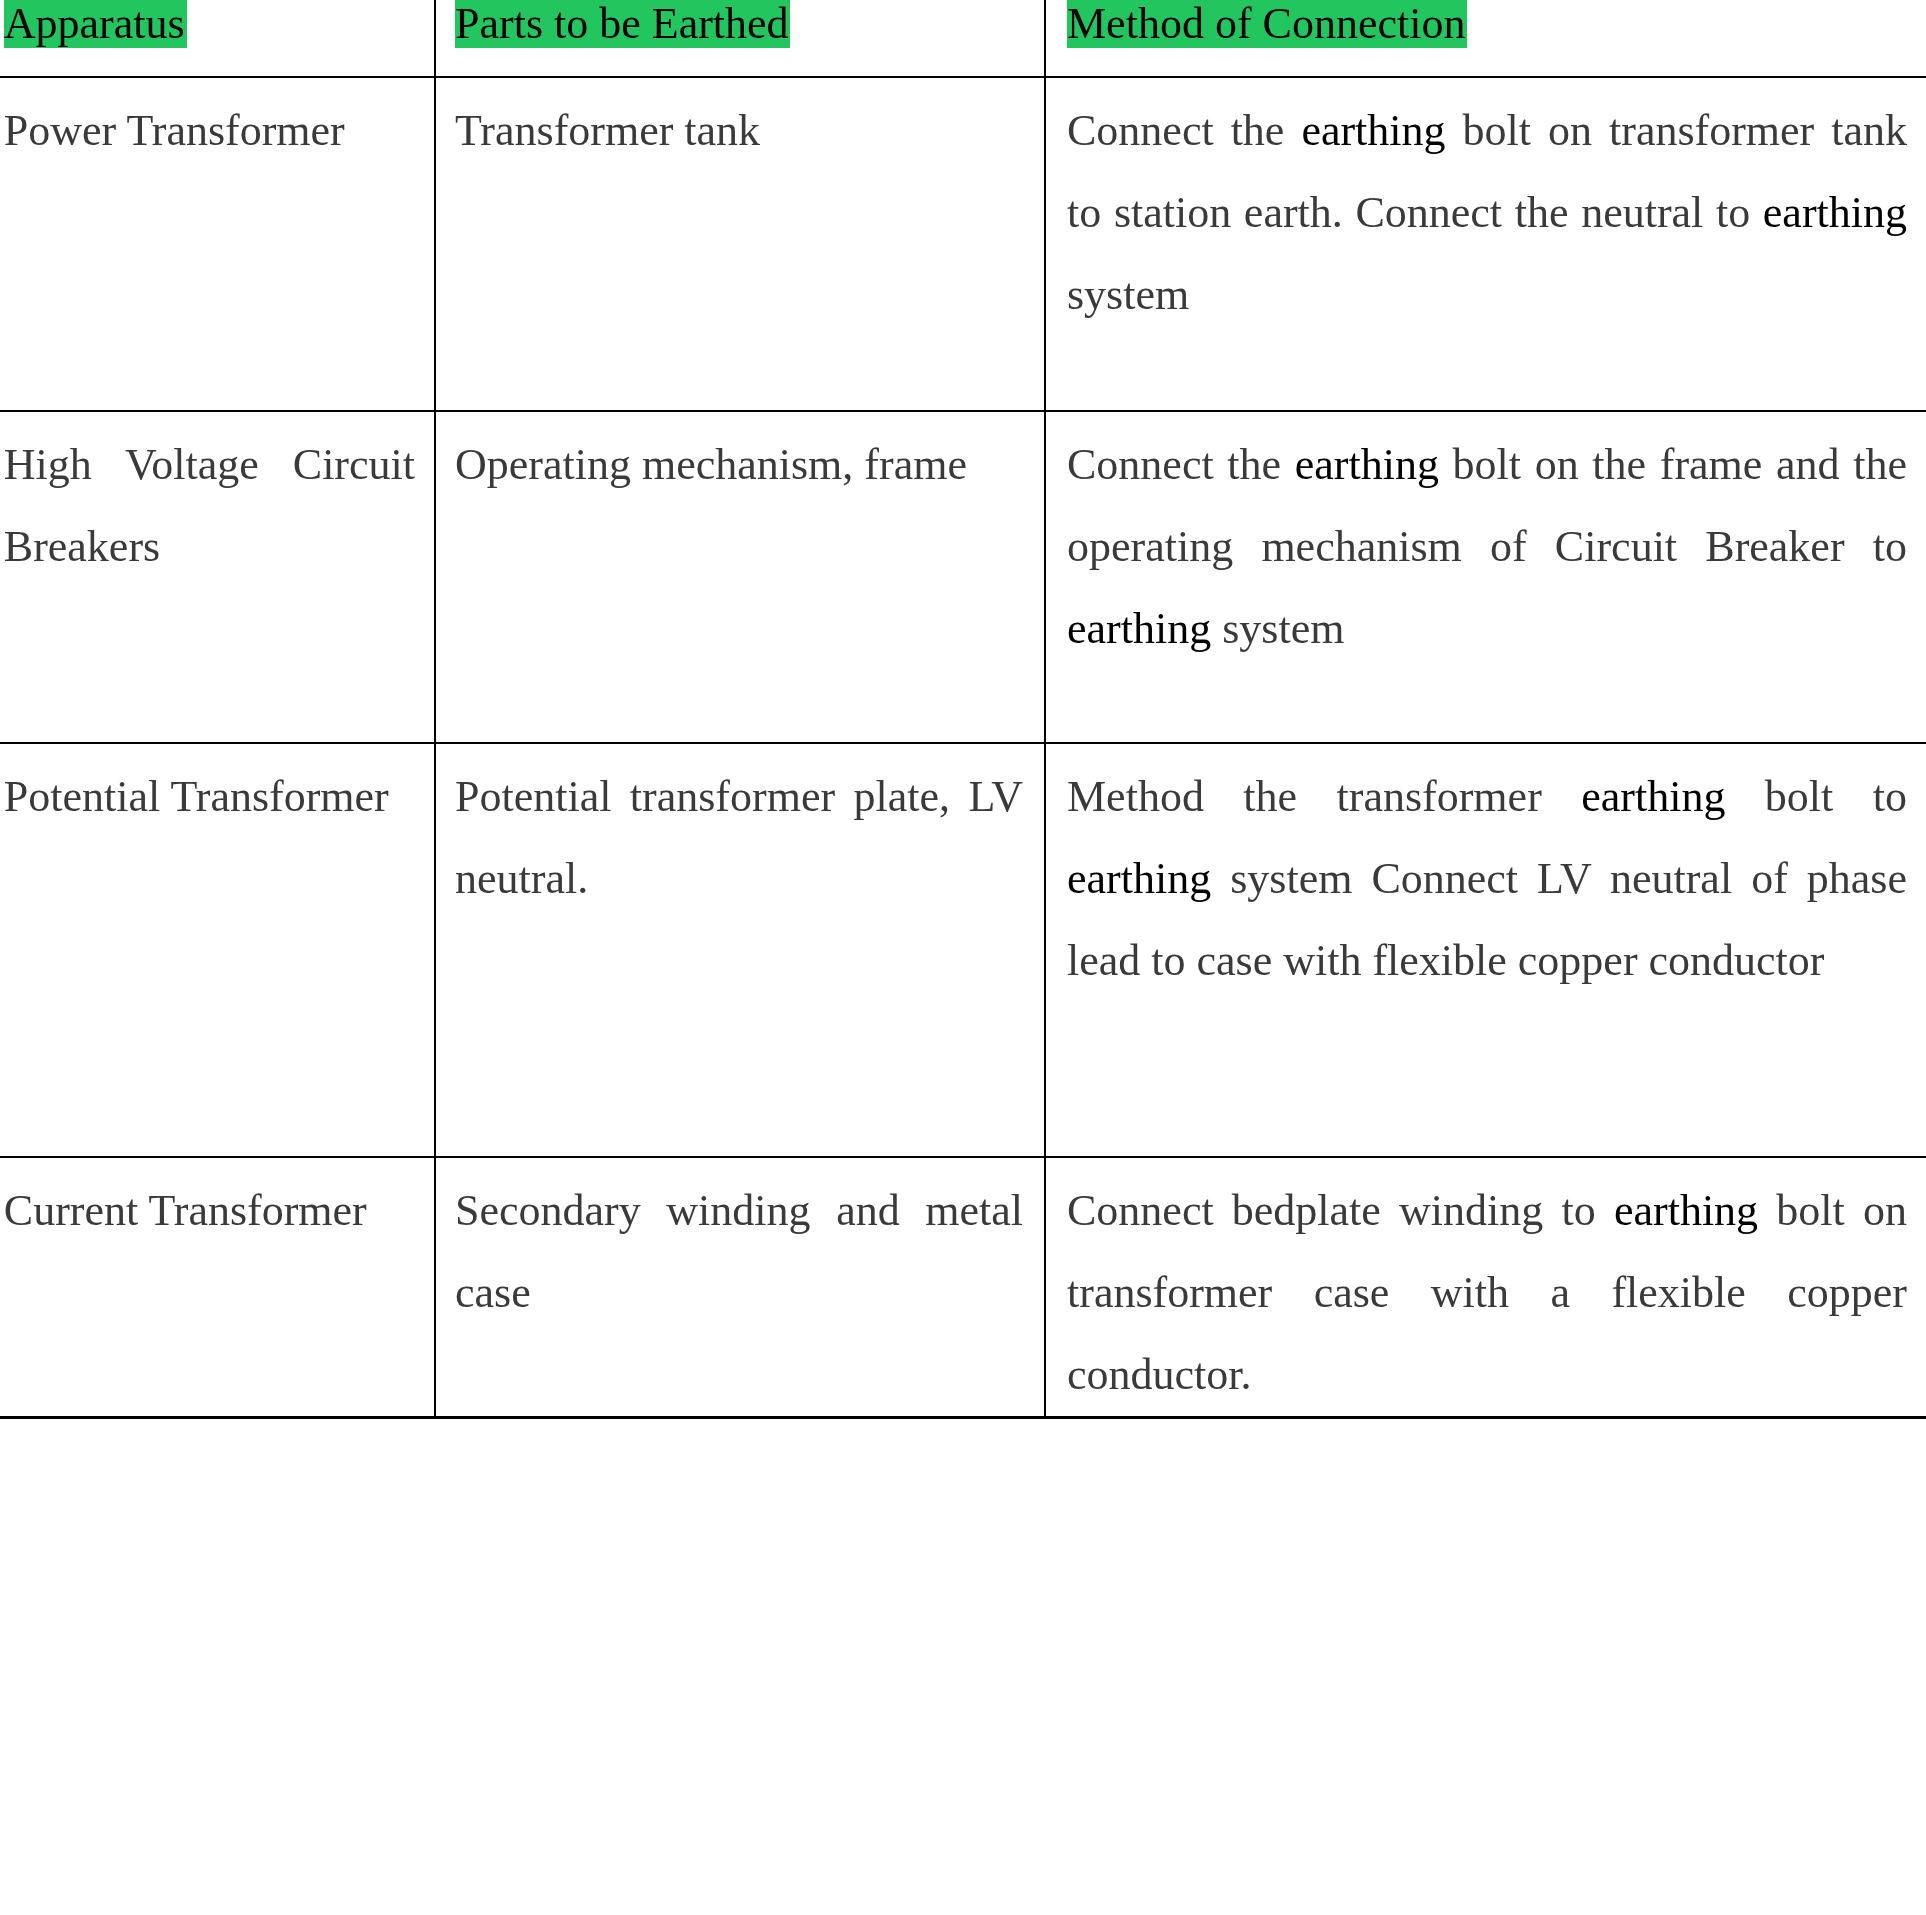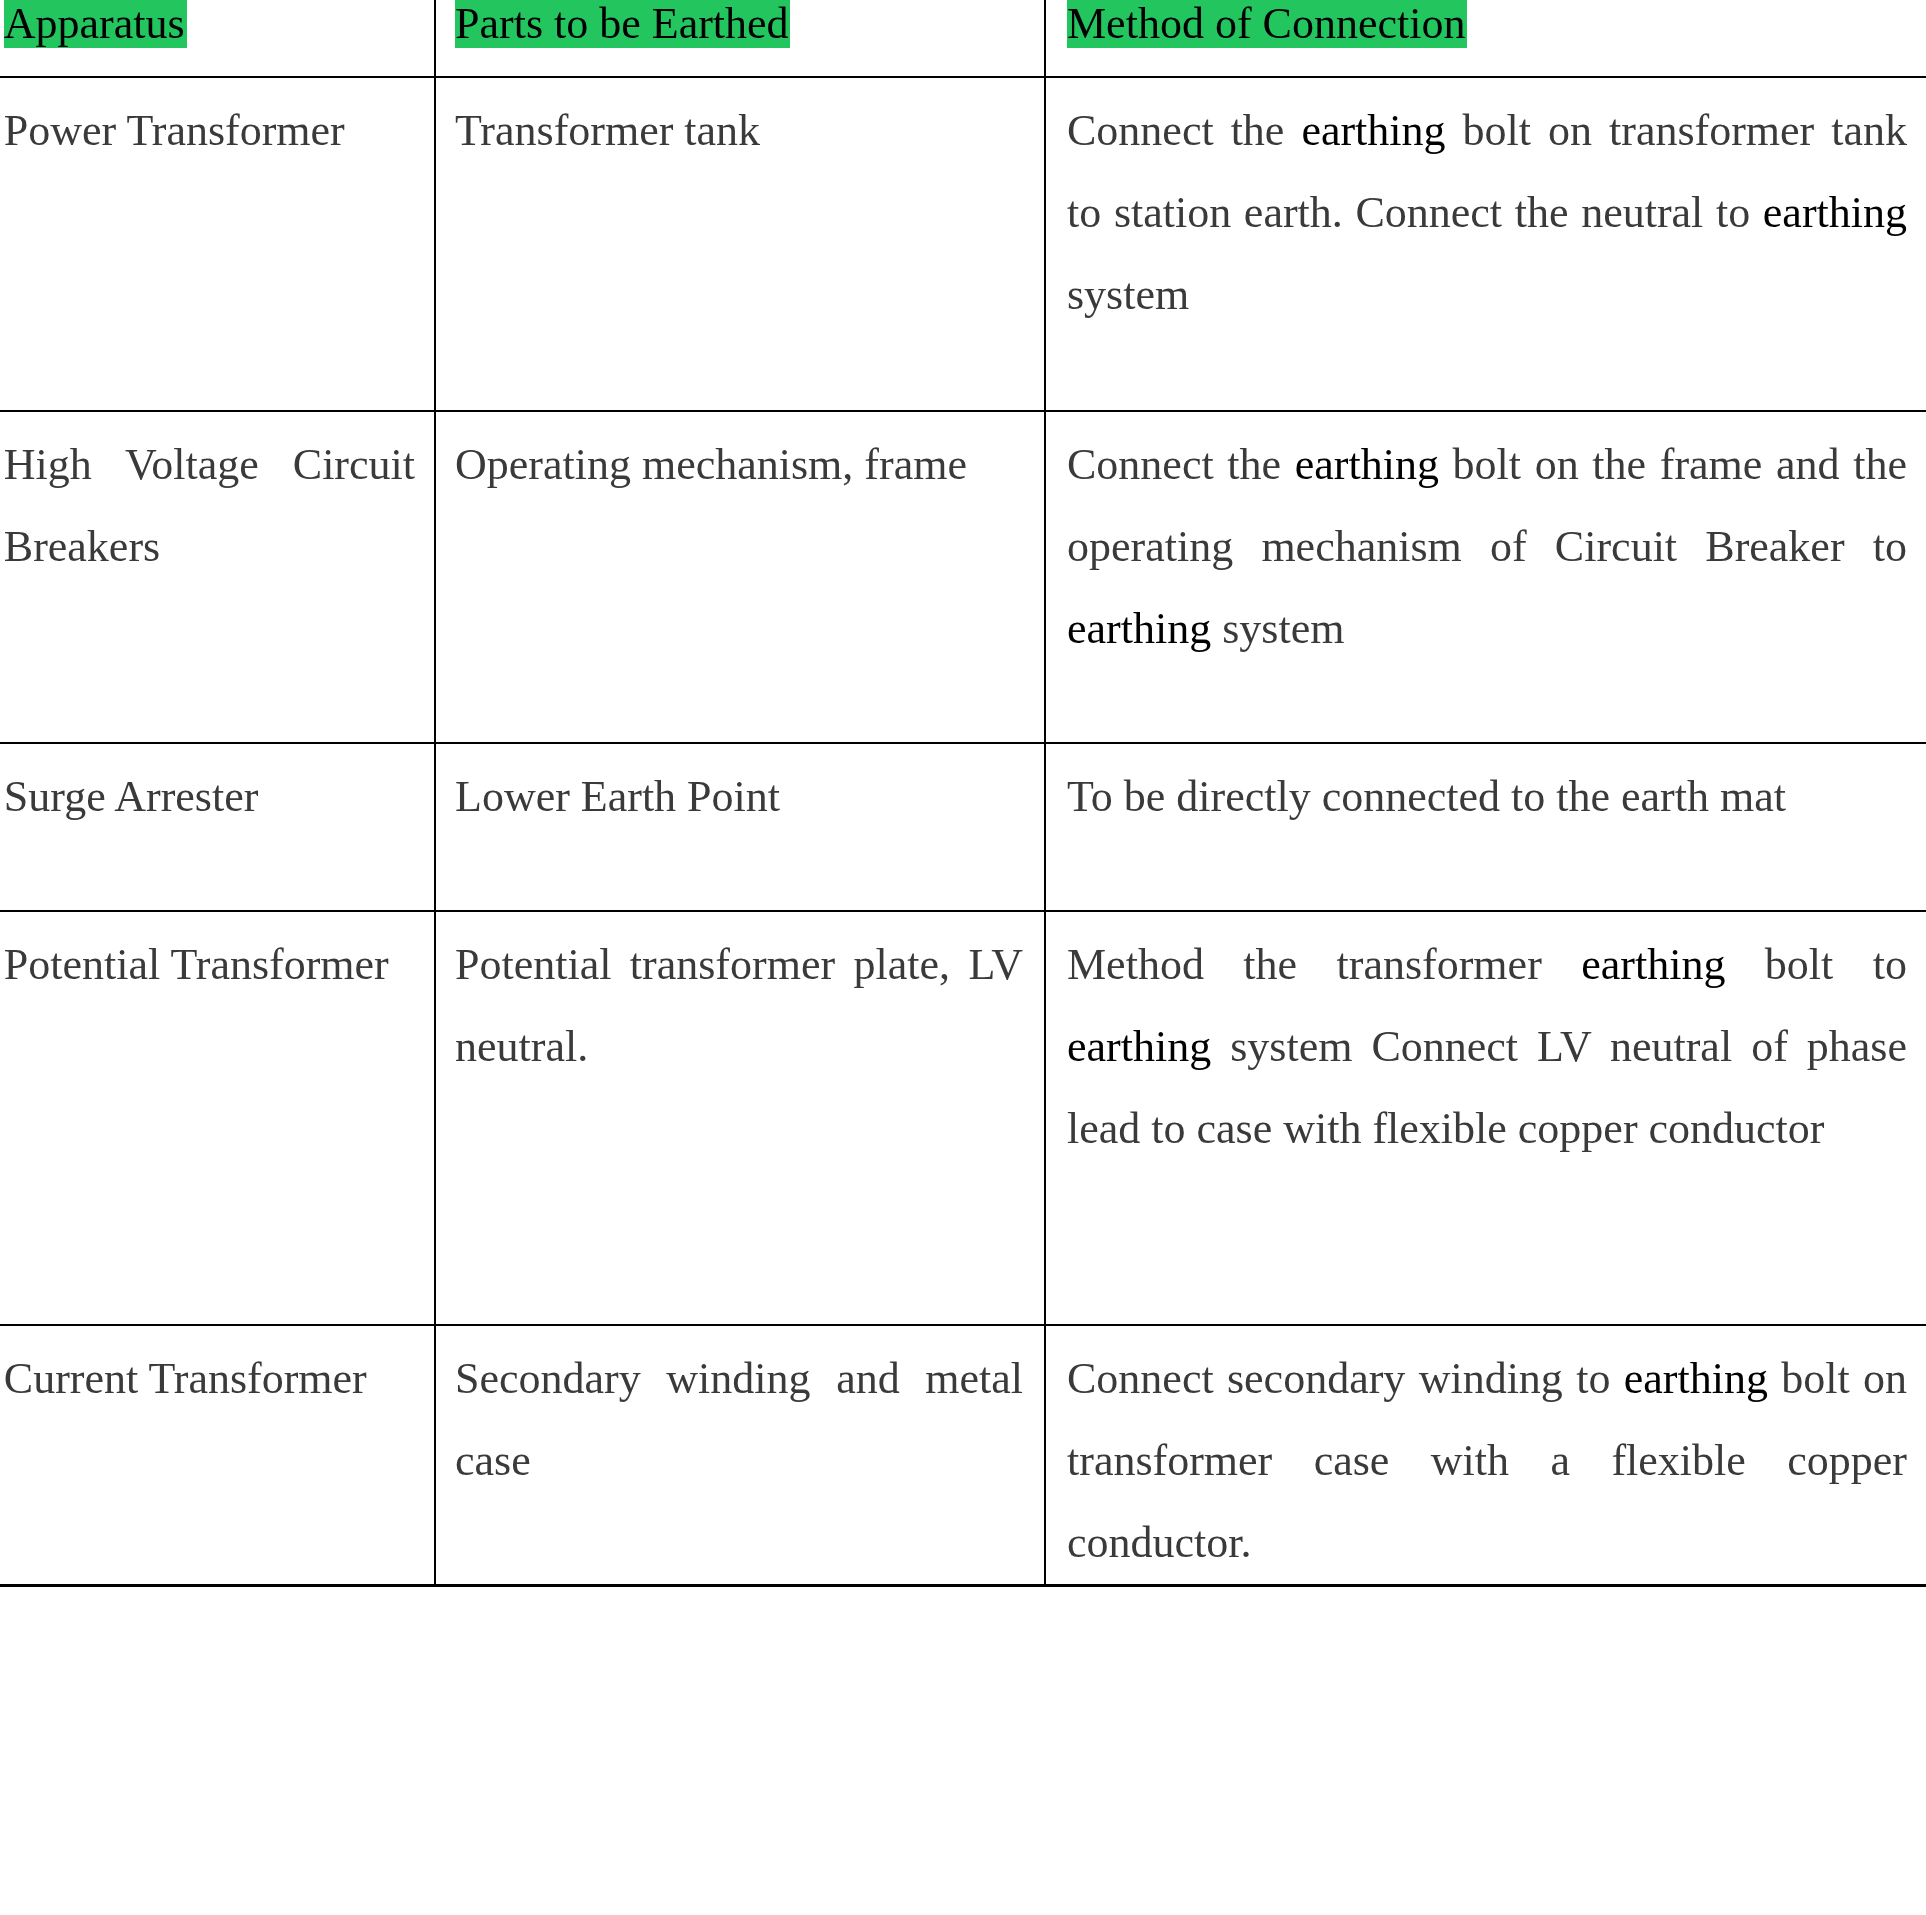--- a/index.html
+++ b/index.html
@@ -109,48 +109,37 @@
       <td class="col-1">
           <div class="cell-inner">High Voltage Circuit Breakers</div>
         </td>
       <td class="col-2">
           <div class="cell-inner">Operating mechanism, frame</div>
         </td>
       <td class="col-3">
           <div class="cell-inner"><span>Connect the </span><span class="dark">earthing</span><span> bolt on the frame and the operating mechanism of Circuit Breaker to </span><span class="dark">earthing</span><span> system</span></div>
         </td>
     </tr>
-    <tr class="data-row r3">
-      <td class="col-1">
-          <div class="cell-inner">Surge Arrester</div>
-        </td>
-      <td class="col-2">
-          <div class="cell-inner">Lower Earth Point</div>
-        </td>
-      <td class="col-3">
-          <div class="cell-inner"><span>To be directly connected to the earth mat</span></div>
-        </td>
-    </tr>
     <tr class="data-row r4">
       <td class="col-1">
           <div class="cell-inner" style="text-align:left">Potential Transformer</div>
         </td>
       <td class="col-2">
           <div class="cell-inner">Potential transformer plate, LV neutral.</div>
         </td>
       <td class="col-3">
           <div class="cell-inner"><span>Method the transformer </span><span class="dark">earthing</span><span> bolt to </span><span class="dark">earthing</span><span> system Connect LV neutral of phase lead to case with flexible copper conductor</span></div>
         </td>
     </tr>
     <tr class="data-row r6">
       <td class="col-1">
           <div class="cell-inner">Current Transformer</div>
         </td>
       <td class="col-2">
           <div class="cell-inner">Secondary winding and metal case</div>
         </td>
       <td class="col-3">
-          <div class="cell-inner"><span>Connect secondary winding to </span><span class="dark">earthing</span><span> bolt on transformer case with a flexible copper conductor.</span></div>
+          <div class="cell-inner"><span>Connect bedplate winding to </span><span class="dark">earthing</span><span> bolt on transformer case with a flexible copper conductor.</span></div>
         </td>
     </tr>
   </tbody>
 </table>
 
 
 </body></html>

